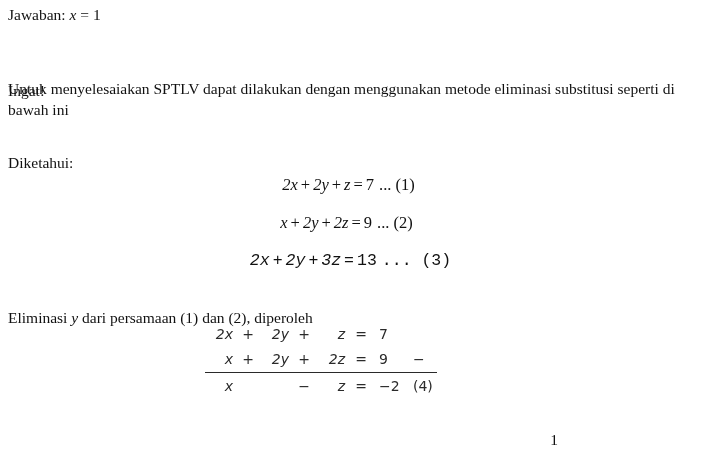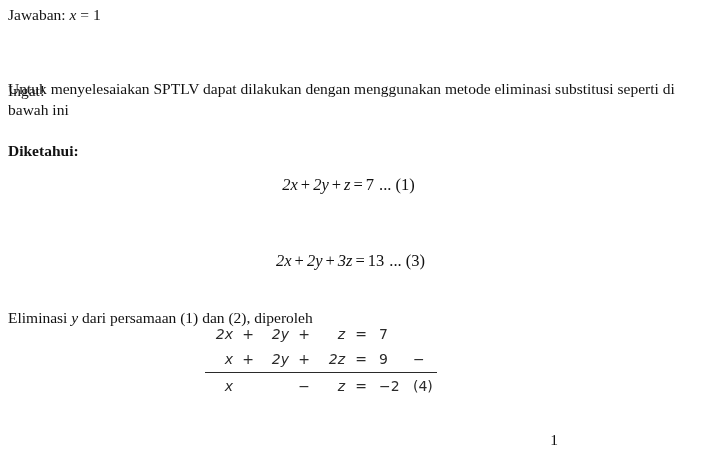--- a/index.html
+++ b/index.html
@@ -30,21 +30,21 @@
     color: #111111;
   }
   .para .mv {
     font-style: italic;
     font-family: "Liberation Serif", "DejaVu Serif", serif;
   }
   
   #line-answer   { top: 4px;  }
   #line-ingat    { top: 40px; margin-top: 40px; }
   #line-intro    { top: 78px; width: 690px; }
-  #line-known    { top: 140px; font-weight: bold; }
+  #line-known    { top: 152px; }
   #line-elim     { top: 284px; margin-top: 23px; }
 
   
   .eq-block {
     position: absolute;
     left: 0;
     width: 705px;
     text-align: center;
   }
   .eq {
@@ -52,21 +52,21 @@
     line-height: 21px;
     white-space: nowrap;
     display: inline-block;
     color: #111111;
   }
   .eq .mv { font-style: italic; }
   .eq .op { padding: 0 3px; }
   .eq .tag { padding-left: 5px; }
   #eq1 { top: 174px; }
   #eq2 { top: 212px; }
-  #eq3 { top: 250px; }
+  #eq3 { top: 250px; font-family: Liberation Mono, monospace; }
   
   #eq1 .eq { transform: translateX(-4px); text-align: right; }
   #eq2 .eq { transform: translateX(-6px); }
   #eq3 .eq { transform: translateX(-2px); }
 
   
   .elim {
     position: absolute;
     left: 205px;
     top: 322px;
@@ -111,20 +111,23 @@
   <div class="para" id="line-ingat">Ingat!</div>
 
   <div class="para" id="line-intro">Untuk menyelesaiakan SPTLV dapat dilakukan dengan menggunakan metode eliminasi substitusi seperti di bawah ini</div>
 
   <div class="para" id="line-known">Diketahui:</div>
 
   <div class="eq-block" id="eq1">
     <span class="eq"><span class="mv">2x</span><span class="op">+</span><span class="mv">2y</span><span class="op">+</span><span class="mv">z</span><span class="op">=</span><span>7</span><span class="tag">... (1)</span></span>
   </div>
 
+  <div class="eq-block" id="eq2">
+    <span class="eq"><span class="mv">x</span><span class="op">+</span><span class="mv">2y</span><span class="op">+</span><span class="mv">2z</span><span class="op">=</span><span>9</span><span class="tag">... (2)</span></span>
+  </div>
 
   <div class="eq-block" id="eq3">
     <span class="eq"><span class="mv">2x</span><span class="op">+</span><span class="mv">2y</span><span class="op">+</span><span class="mv">3z</span><span class="op">=</span><span>13</span><span class="tag">... (3)</span></span>
   </div>
 
   <div class="para" id="line-elim"><span>Eliminasi </span><span class="mv">y</span><span> dari persamaan (1) dan (2), diperoleh</span></div>
 
   <table class="elim">
     <tbody>
       <tr>

